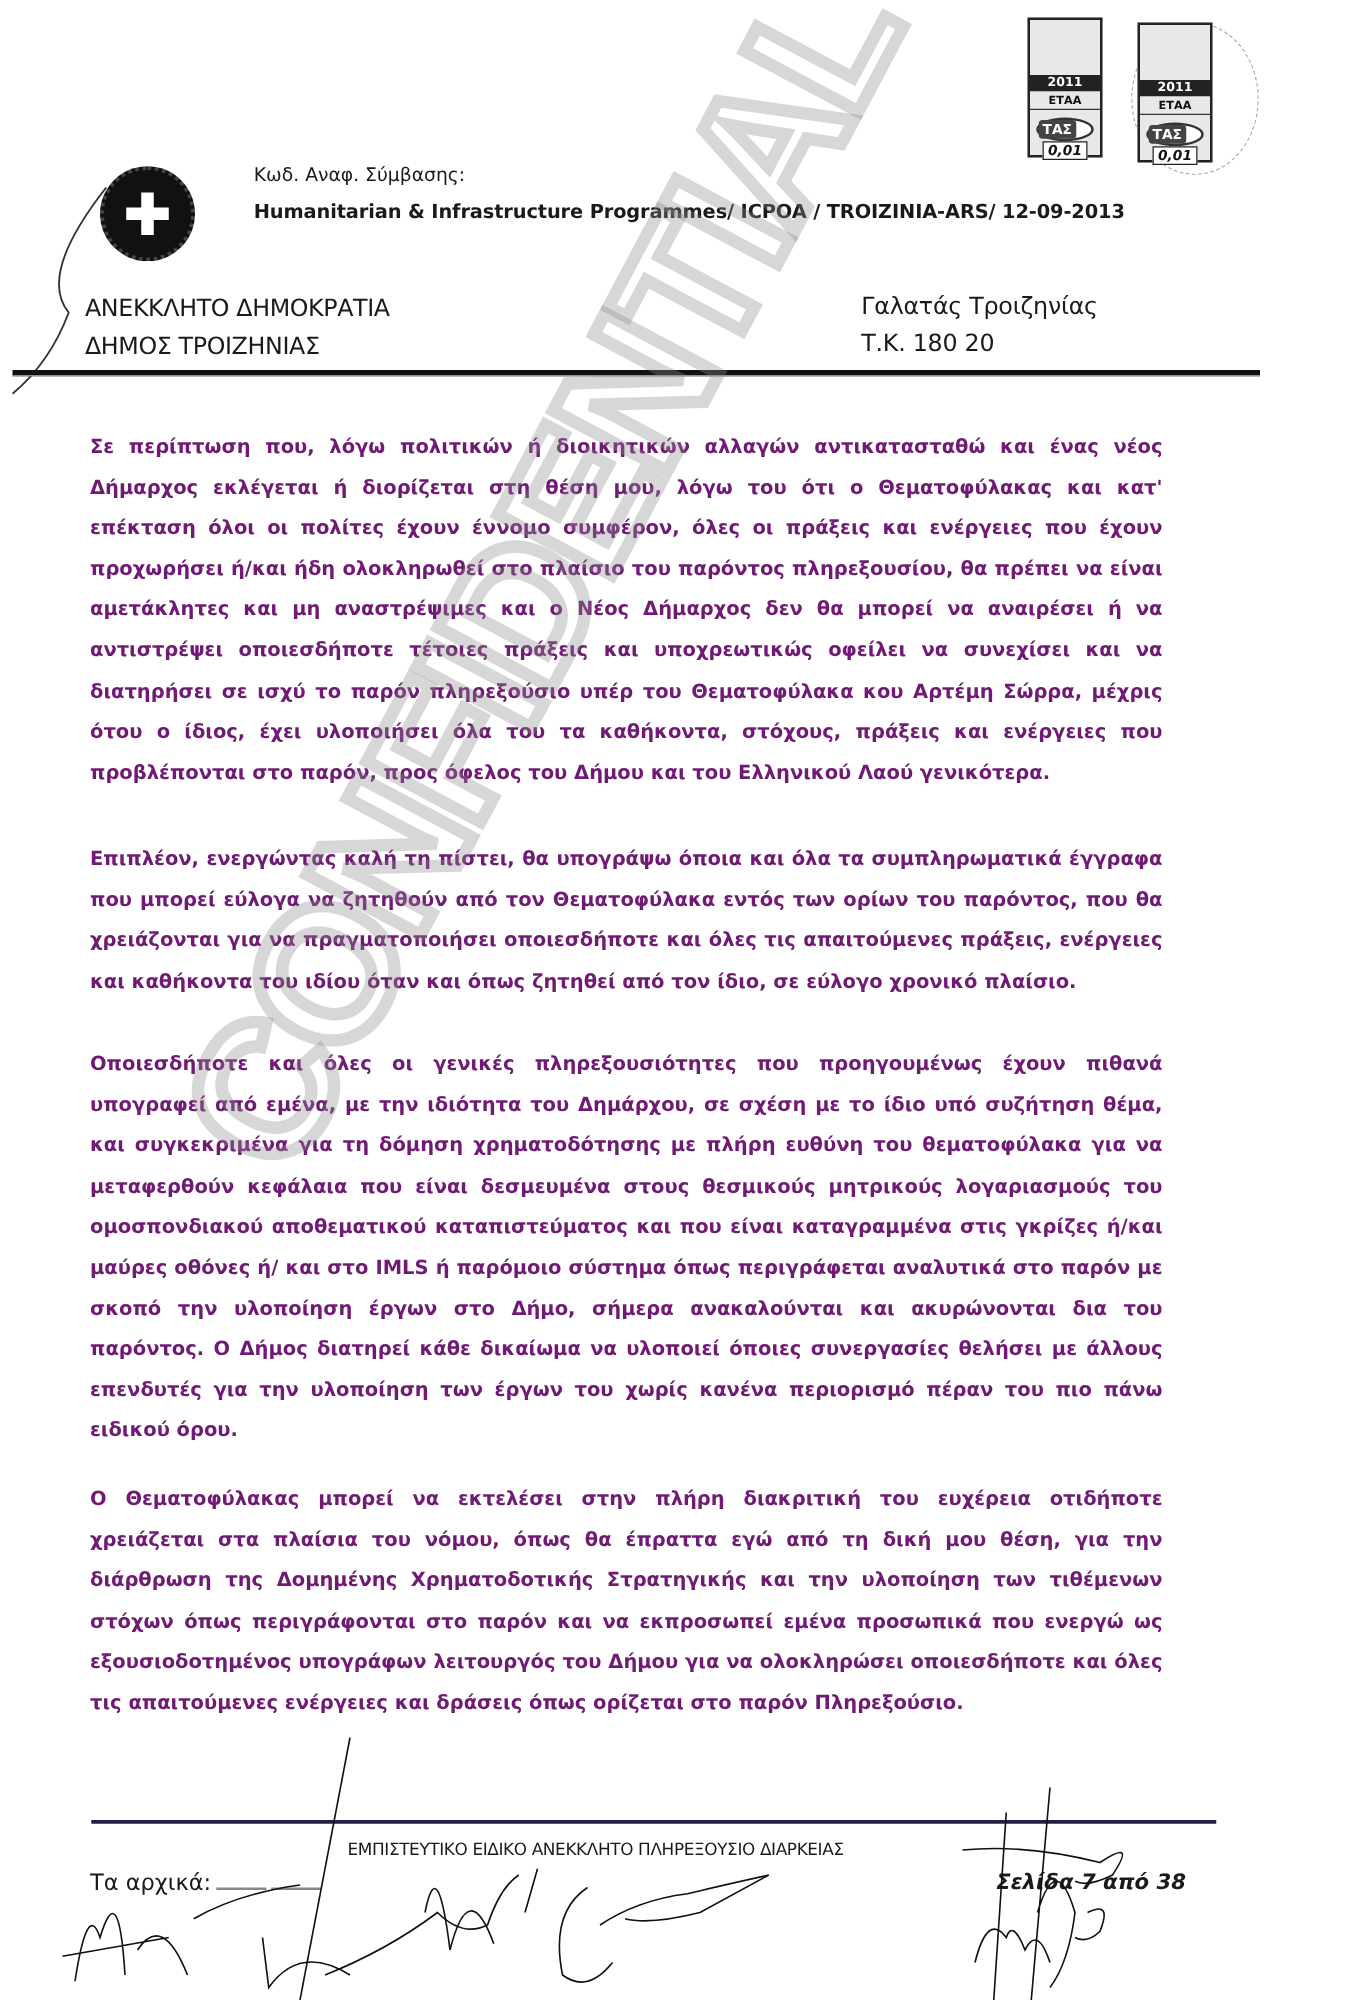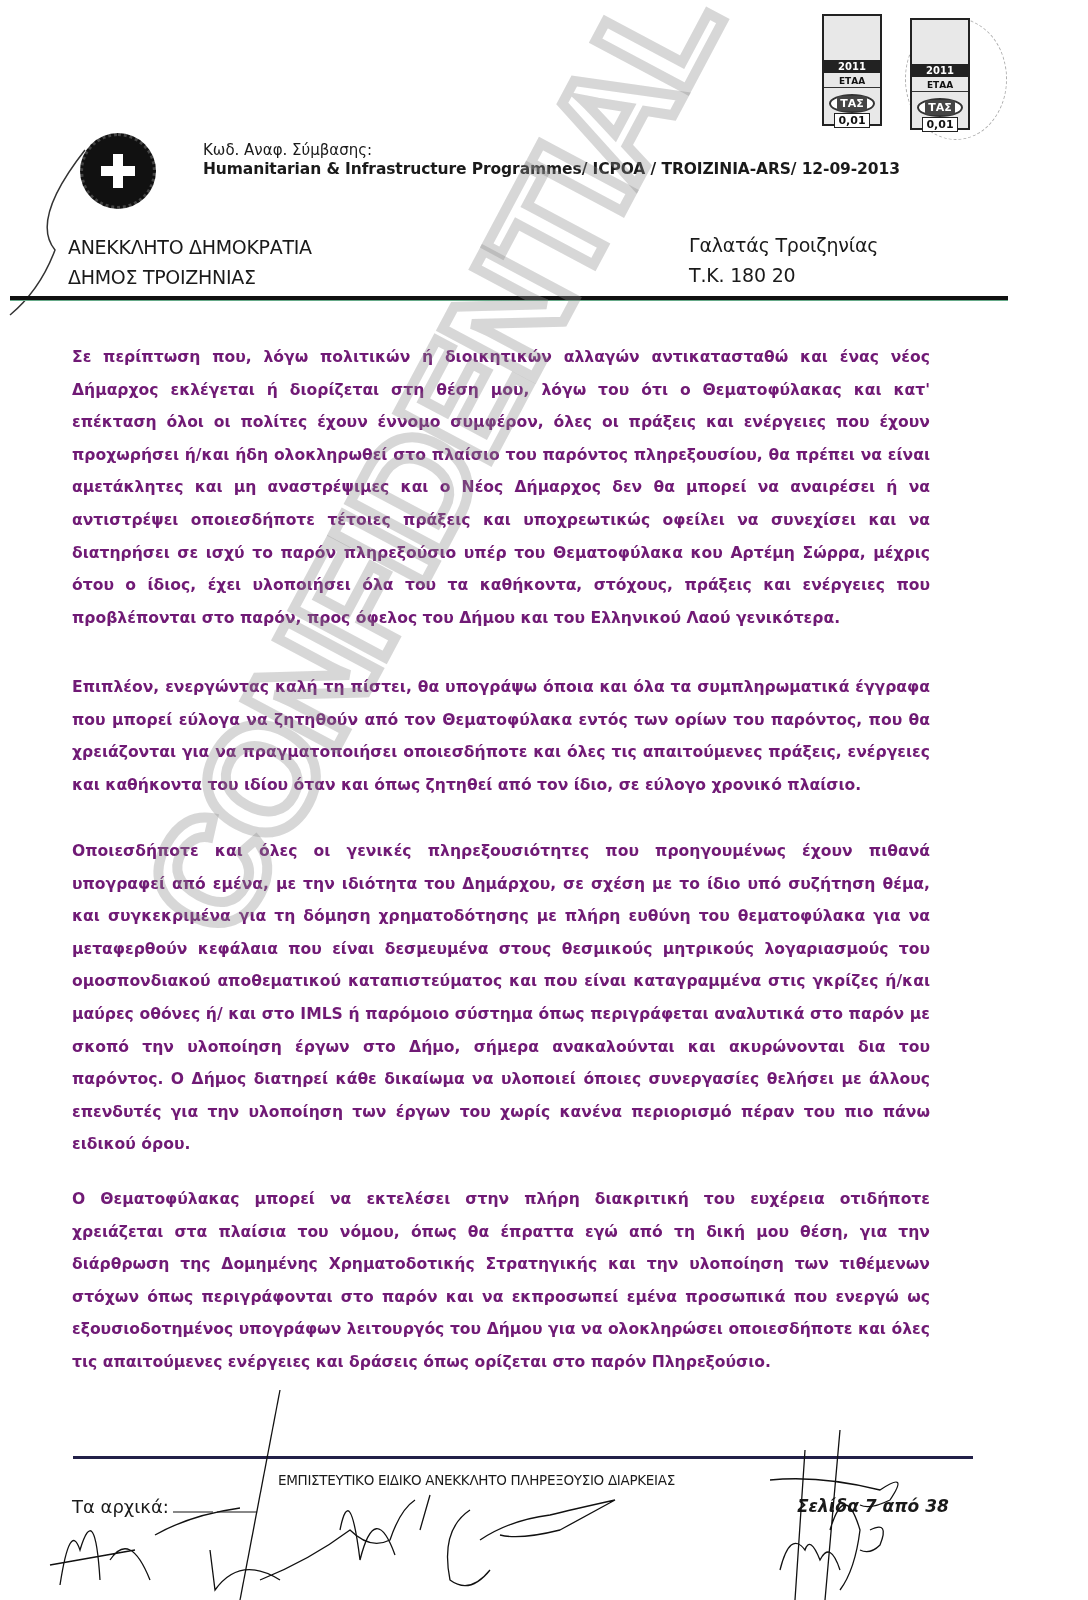--- a/index.html
+++ b/index.html
@@ -12,38 +12,38 @@
     
     .stamp {
       position: absolute; width: 60px; height: 112px;
       border: 2px solid #222; background: #e8e8e8; box-sizing: border-box;
       display: flex; flex-direction: column; align-items: center;
       font-family: "DejaVu Sans", sans-serif; font-weight: bold; color: #111;
     }
     .stamp .yr { background: #222; color: #fff; width: 100%; text-align: center; font-size: 10px; line-height: 13px; margin-top: 44px; }
     .stamp .org { font-size: 9px; line-height: 12px; margin-top: 2px; border-bottom: 1px solid #333; width: 100%; text-align: center; }
     .stamp .seal { width: 42px; height: 42px; border-radius: 50%; border: 2px solid #333; background: #fff; margin-top: 6px;
-      display:flex; align-items:center; justify-content:center; font-size: 11px; }
+      display:flex; align-items:center; font-size: 11px; }
     .stamp .seal span { background:#444; color:#fff; padding: 1px 3px; border-radius: 3px; }
-    .stamp .val { margin-top: auto; margin-bottom: 2px; font-size: 11px; border: 1px solid #222; background: #fff; padding: 0 3px; }
+    .stamp .val { margin-top: auto; margin-bottom: 2px; font-size: 11px; border: 1px solid #222; background: #fff; padding: 0 3px; font-style: italic; }
     .stamp-ring {
       position: absolute; left: 905px; top: 18px; width: 100px; height: 120px;
       border: 1px dashed #777; border-radius: 50%; opacity: .6;
     }
     
     .arms {
       position: absolute; left: 80px; top: 133px; width: 70px; height: 70px;
       border-radius: 50%; background: #111; border: 3px dotted #444;
       display: flex; align-items: center; justify-content: center;
     }
     .arms .cross { position: relative; width: 38px; height: 38px; }
     .arms .cross::before, .arms .cross::after { content: ""; position: absolute; background: #fff; }
     .arms .cross::before { left: 14px; top: 2px; width: 10px; height: 34px; }
     .arms .cross::after { left: 2px; top: 14px; width: 34px; height: 10px; }
-    .ref-label { left: 203px; top: 141px; font-size: 15px; }
+    .ref-label { left: 203px; top: 131px; font-size: 15px; }
     .ref-code { left: 203px; top: 160px; font-size: 15.5px; font-weight: bold; letter-spacing: -0.1px; }
     .hdr-left { left: 68px; font-size: 19px; letter-spacing: -0.3px; }
     .hdr-right { left: 689px; font-size: 19px; letter-spacing: -0.2px; }
     .rule-top { left: 10px; top: 296px; width: 998px; height: 4px; background: #111; border-bottom: 1px solid #6a8; }
     .body-text {
       position: absolute; left: 72px; width: 858px;
       font-size: 15.6px; line-height: 32.6px; text-align: justify;
       color: #701a75;
       font-weight: bold;
     }

